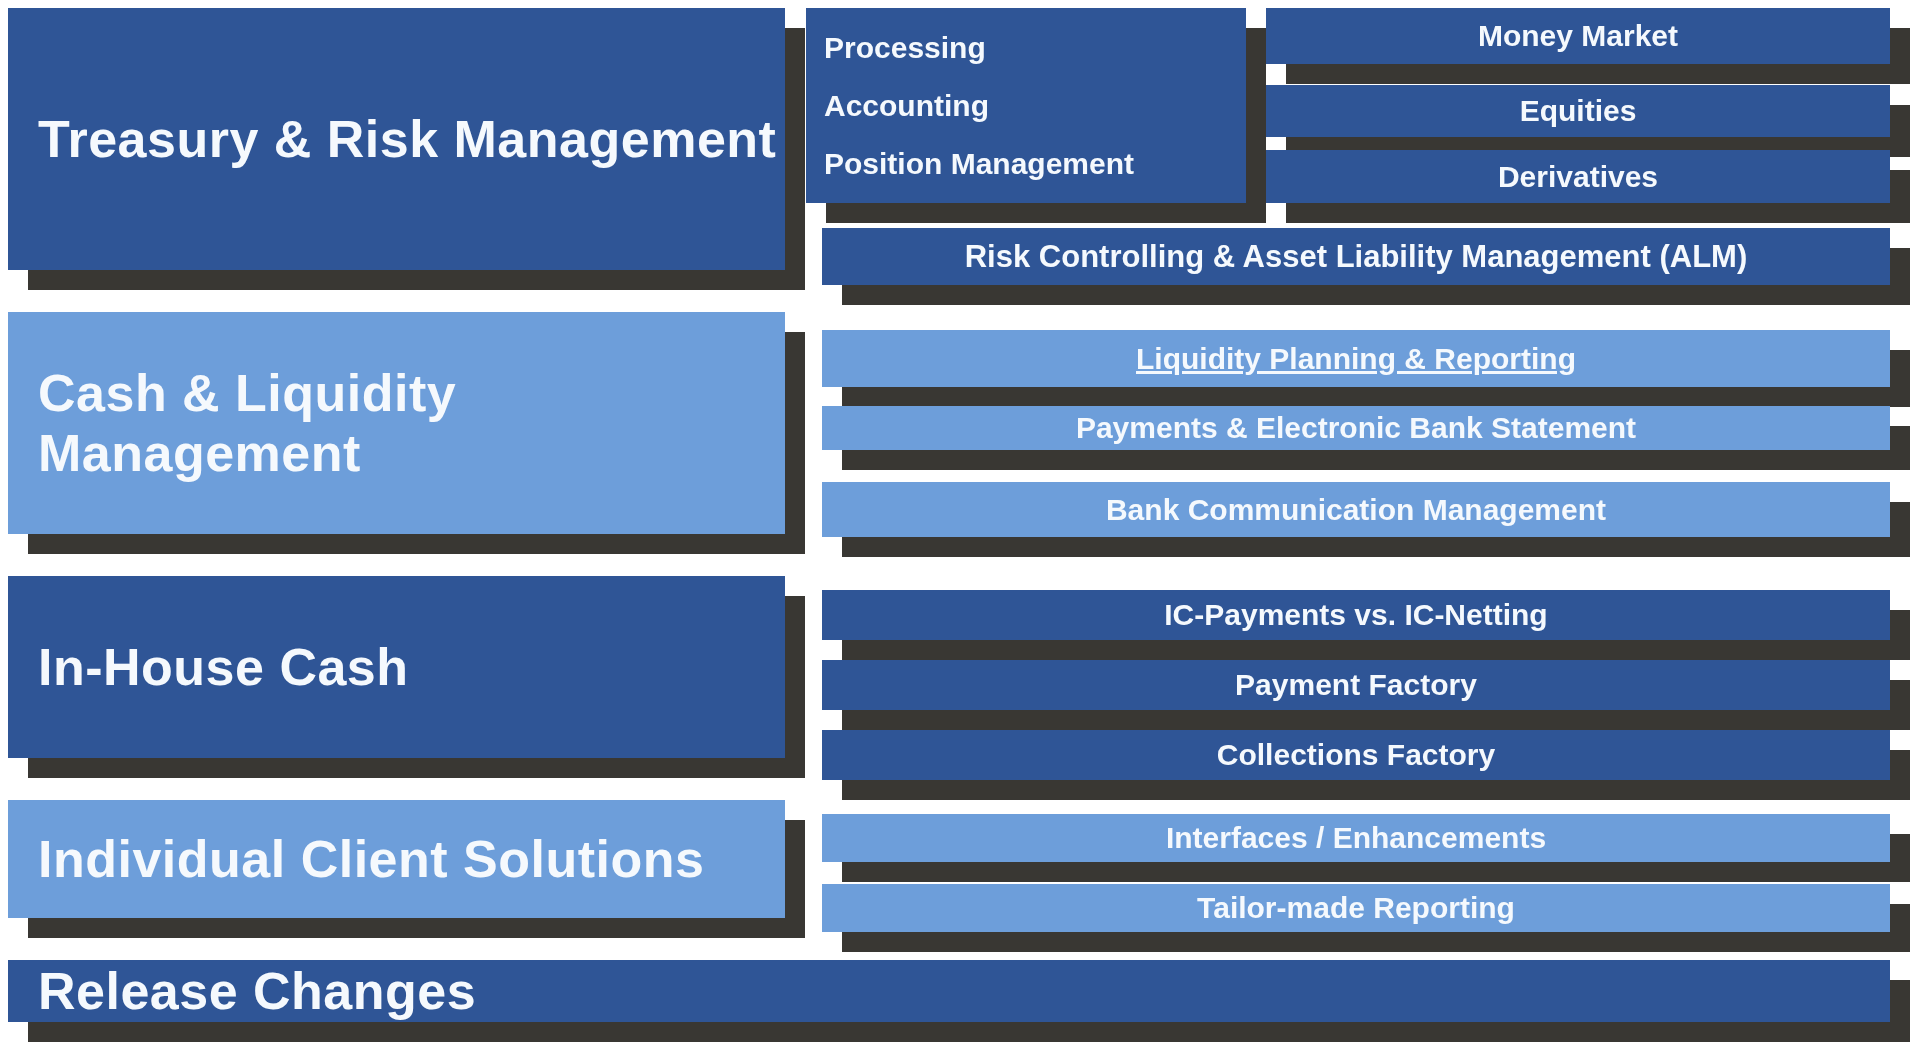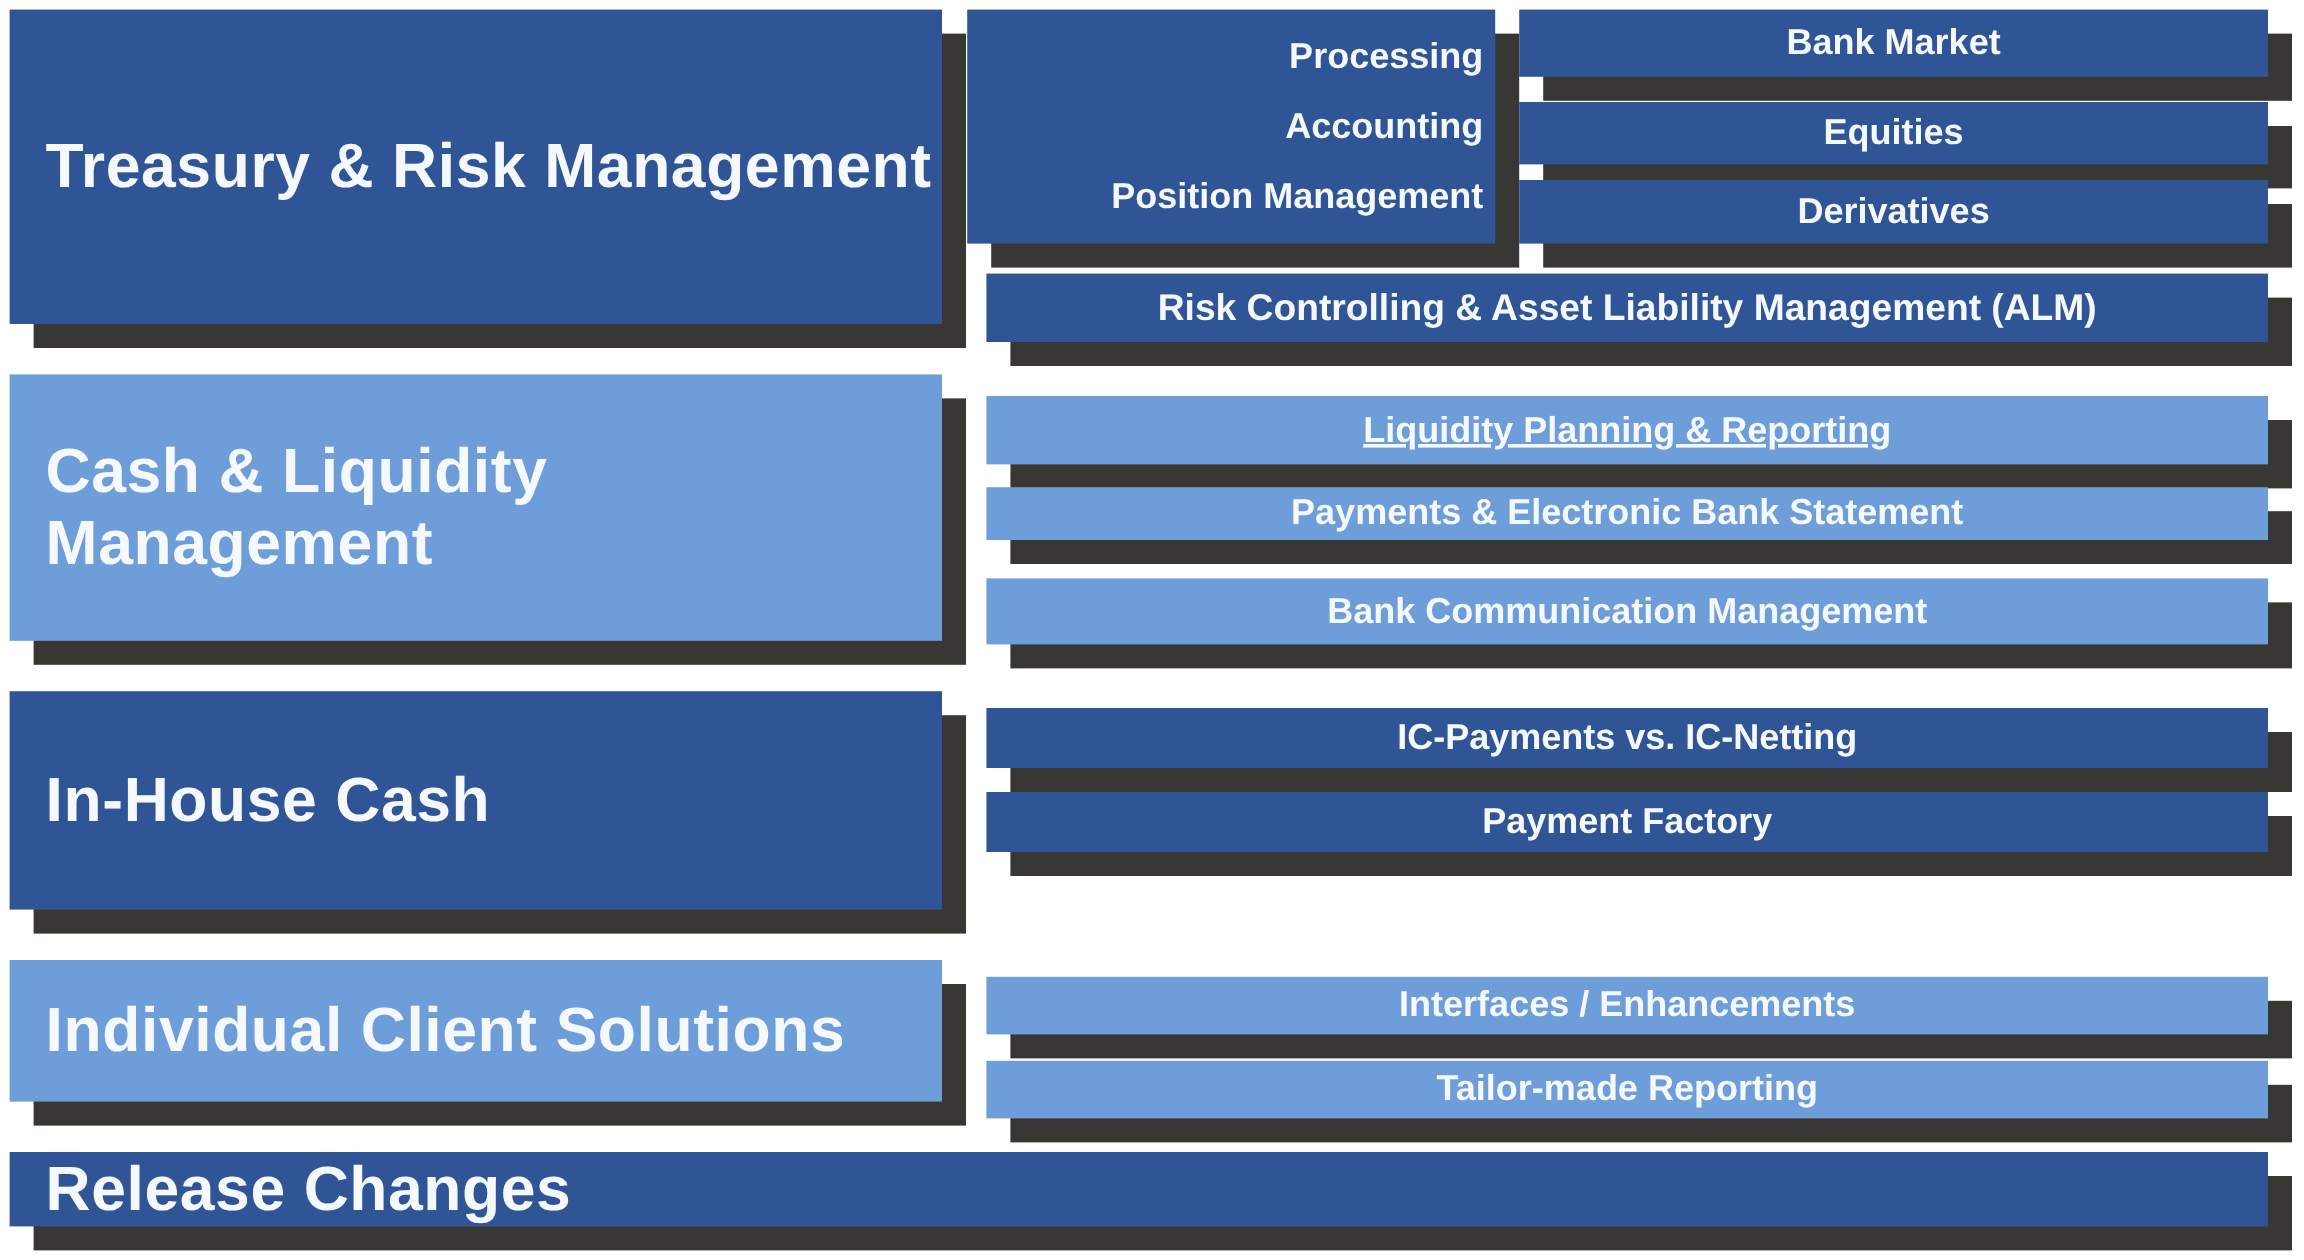--- a/index.html
+++ b/index.html
@@ -34,21 +34,21 @@
   }
   
   .mid-box{
     display:flex;flex-direction:column;justify-content:space-around;
     padding:10px 10px 10px 18px;
     font-size:30px;
   }
   .mid-box .mid-item{line-height:1.1;}
   
   #treasury-title   {left:8px;   top:8px;   width:777px;  height:262px;}
-  #treasury-core    {left:806px; top:8px;   width:440px;  height:195px;text-align:right;}
+  #treasury-core    {left:806px; top:8px;   width:440px;  height:195px;}
   #bar-money-market {left:1266px;top:8px;   width:624px;  height:56px;}
   #bar-equities     {left:1266px;top:85px;  width:624px;  height:52px;}
   #bar-derivatives  {left:1266px;top:150px; width:624px;  height:53px;}
   #bar-alm          {left:822px; top:228px; width:1068px; height:57px; font-size:31px;}
   #cash-title       {left:8px;   top:312px; width:777px;  height:222px;}
   #bar-liquidity    {left:822px; top:330px; width:1068px; height:57px;text-decoration:underline;}
   #bar-payments     {left:822px; top:406px; width:1068px; height:44px;}
   #bar-bankcomm     {left:822px; top:482px; width:1068px; height:55px;}
   #ihc-title        {left:8px;   top:576px; width:777px;  height:182px;}
   #bar-icpayments   {left:822px; top:590px; width:1068px; height:50px;text-align:right;}
@@ -65,33 +65,34 @@
 <div class="canvas">
 
   <div class="box dark title-box" id="treasury-title">Treasury &amp; Risk Management</div>
 
   <div class="box dark mid-box" id="treasury-core">
     <div class="mid-item">Processing</div>
     <div class="mid-item">Accounting</div>
     <div class="mid-item">Position Management</div>
   </div>
 
-  <div class="box dark bar" id="bar-money-market">Bank Market</div>
+  <div class="box dark bar" id="bar-money-market">Money Market</div>
   <div class="box dark bar" id="bar-equities">Equities</div>
   <div class="box dark bar" id="bar-derivatives">Derivatives</div>
   <div class="box dark bar" id="bar-alm">Risk Controlling &amp; Asset Liability Management (ALM)</div>
 
   <div class="box light title-box" id="cash-title">Cash &amp; Liquidity Management</div>
   <div class="box light bar" id="bar-liquidity">Liquidity Planning &amp; Reporting</div>
   <div class="box light bar" id="bar-payments">Payments &amp; Electronic Bank Statement</div>
   <div class="box light bar" id="bar-bankcomm">Bank Communication Management</div>
 
   <div class="box dark title-box" id="ihc-title">In-House Cash</div>
   <div class="box dark bar" id="bar-icpayments">IC-Payments vs. IC-Netting</div>
   <div class="box dark bar" id="bar-payfactory">Payment Factory</div>
+  <div class="box dark bar" id="bar-collections">Collections Factory</div>
 
   <div class="box light title-box" id="ics-title">Individual Client Solutions</div>
   <div class="box light bar" id="bar-interfaces">Interfaces / Enhancements</div>
   <div class="box light bar" id="bar-tailormade">Tailor-made Reporting</div>
 
   <div class="box dark title-box" id="release-title">Release Changes</div>
 
 </div>
 
 </body></html>

